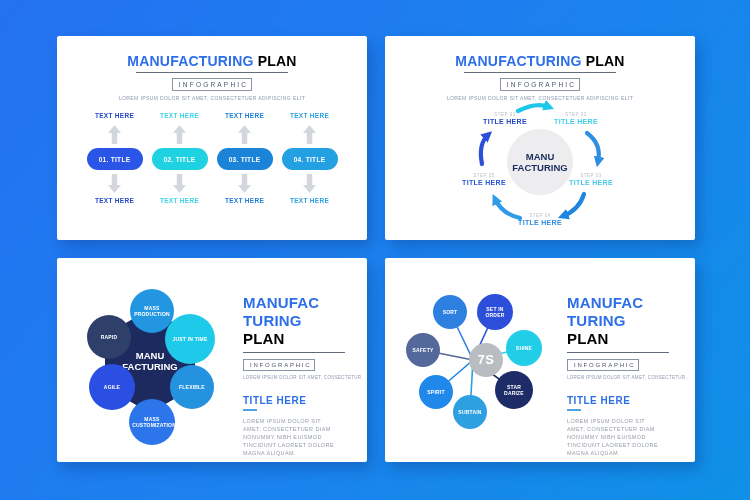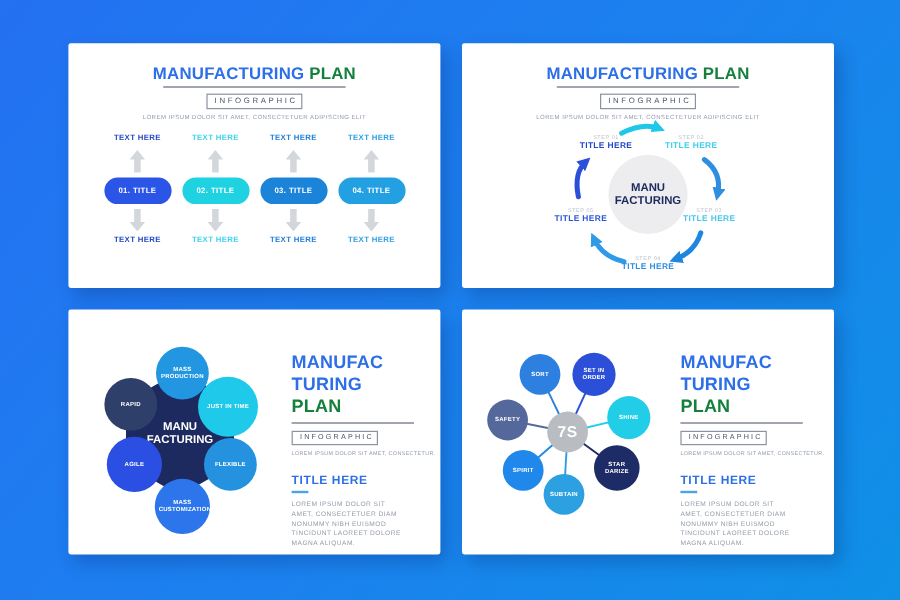--- a/index.html
+++ b/index.html
@@ -10,21 +10,21 @@
     -webkit-font-smoothing:antialiased;
   }
   .slide{position:absolute;width:310px;height:204px;background:#ffffff;border-radius:2px;
          box-shadow:5px 7px 14px rgba(8,40,110,.28);}
   #slide1{left:57px;top:36px}#slide2{left:385px;top:36px}
   #slide3{left:57px;top:258px}#slide4{left:385px;top:258px}
 
   
   .hdr{text-align:center;}
   .hdr .ttl{margin-top:17px;font-size:14px;font-weight:bold;letter-spacing:.2px;}
-  .t-main{color:#2d6fe8}.t-accent{color:#15803d}
+  .t-main{color:#2d6fe8}.t-accent{color:#000000}
   .hdr .rule{width:152px;height:1px;background:#626b7a;margin:3px auto 0;}
   .badge{display:inline-block;font-size:6.5px;letter-spacing:2.2px;color:#4a5568;
          border:1px solid #8a93a2;padding:2px 3px 2px 6px;background:#fff;}
   .hdr .badge{margin-top:1px;}
   .hdr .lorem{font-size:5px;color:#8e99b0;letter-spacing:.4px;margin-top:4px;}
 
   
   .cols{display:flex;justify-content:center;gap:9px;margin-top:11px;}
   .col{width:56px;display:flex;flex-direction:column;align-items:center;}
   .col .lbl{font-size:6.5px;font-weight:bold;letter-spacing:.3px;height:9px;}
@@ -68,21 +68,21 @@
   .node span{display:block;width:86%;}
   .s3n{width:44px;height:44px;font-size:5px;line-height:6px;letter-spacing:.2px;}
   .s3n0{left:73px;top:31px}.s3n1{left:108px;top:56px;width:50px;height:50px}
   .s3n2{left:113px;top:107px}.s3n3{left:72px;top:141px;width:46px;height:46px}
   .s3n4{left:32px;top:106px;width:46px;height:46px}.s3n5{left:30px;top:57px}
 
   
   .sevwrap{position:absolute;inset:0;}
   .sev-svg{position:absolute;left:0;top:0;}
   .s4n{width:34px;height:34px;font-size:5px;line-height:6px;letter-spacing:.2px;}
-  .s4center{left:71px;top:85px;width:34px;height:34px;background:#b9bcc0;font-size:13px;letter-spacing:.5px;}
+  .s4center{left:84px;top:85px;width:34px;height:34px;background:#b9bcc0;font-size:13px;letter-spacing:.5px;}
   .s4n0{left:48px;top:37px}.s4n1{left:92px;top:36px;width:36px;height:36px}
   .s4n2{left:121px;top:72px;width:36px;height:36px}.s4n3{left:110px;top:113px;width:38px;height:38px}
   .s4n4{left:68px;top:137px}.s4n5{left:34px;top:117px}.s4n6{left:21px;top:75px}
 </style>
 </head>
 <body>
 
 <div class="slide" id="slide1">
   <div class="hdr">
     <div class="ttl">

